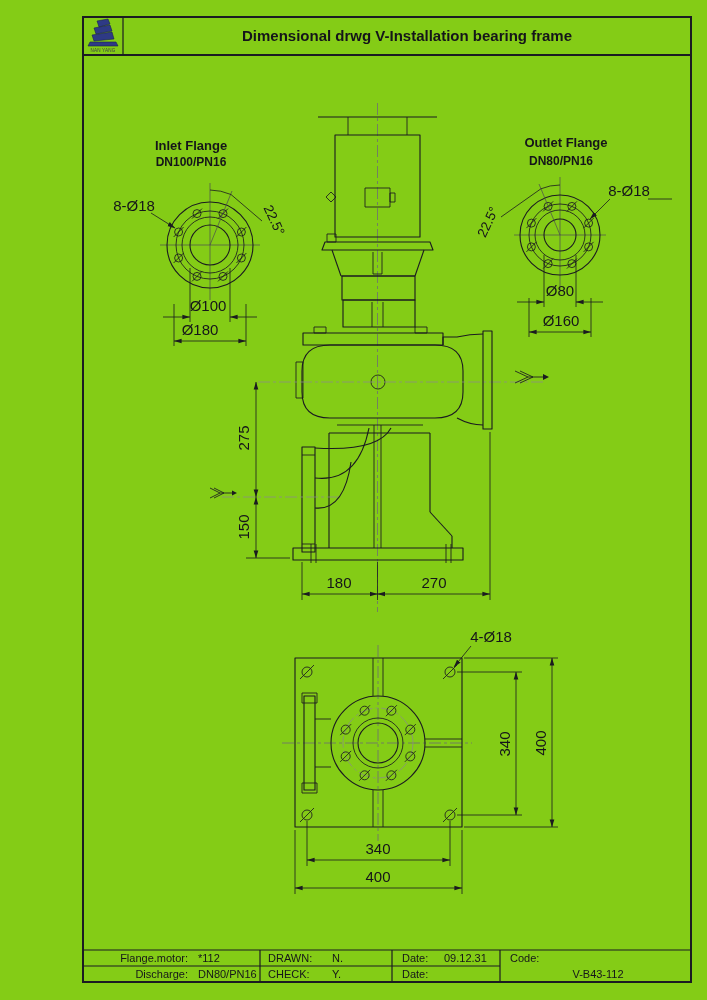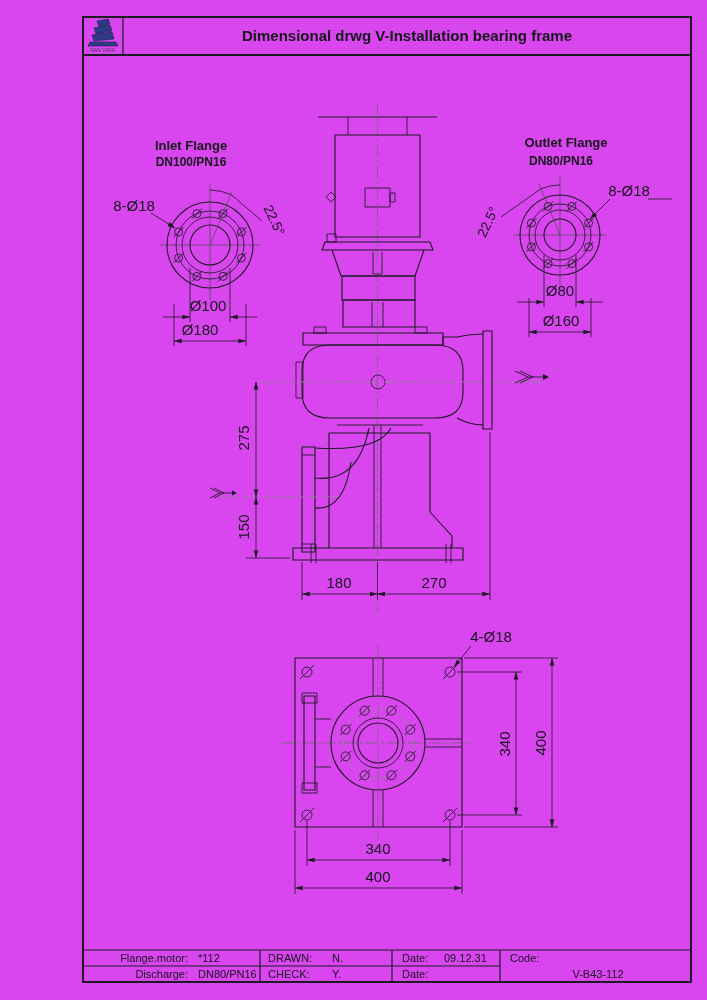--- a/index.html
+++ b/index.html
@@ -1,16 +1,16 @@
 <!DOCTYPE html>
 <html><head>
 <meta charset="utf-8">
 <style>
   html,body{margin:0;padding:0;background:#ffffff;}
-  .sheet{position:relative;width:707px;height:1000px;background:#d946ef;font-family:"Liberation Sans",sans-serif;overflow:hidden;}
+  .sheet{position:relative;width:707px;height:1000px;background:#84cc16;font-family:"Liberation Sans",sans-serif;overflow:hidden;}
   svg{position:absolute;left:0;top:0;}
   svg text{fill:#15151a;}
   .ol{fill:none;stroke:#1b1b20;stroke-width:1.1;stroke-linejoin:round;}
   .ol2{fill:none;stroke:#1b1b20;stroke-width:0.85;stroke-linejoin:round;}
   .frame{fill:none;stroke:#1b1b22;stroke-width:2;}
   .tbl{fill:none;stroke:#1b1b22;stroke-width:1.2;}
   .cl{fill:none;stroke:#8b8b8b;stroke-width:0.75;stroke-dasharray:12 3 3 3;}
   .cld{fill:none;stroke:#6d6d72;stroke-width:0.8;stroke-dasharray:12 3 3 3;}
   .dim{fill:none;stroke:#1b1b20;stroke-width:0.8;}
   .thin{fill:none;stroke:#4a4a50;stroke-width:0.7;}

